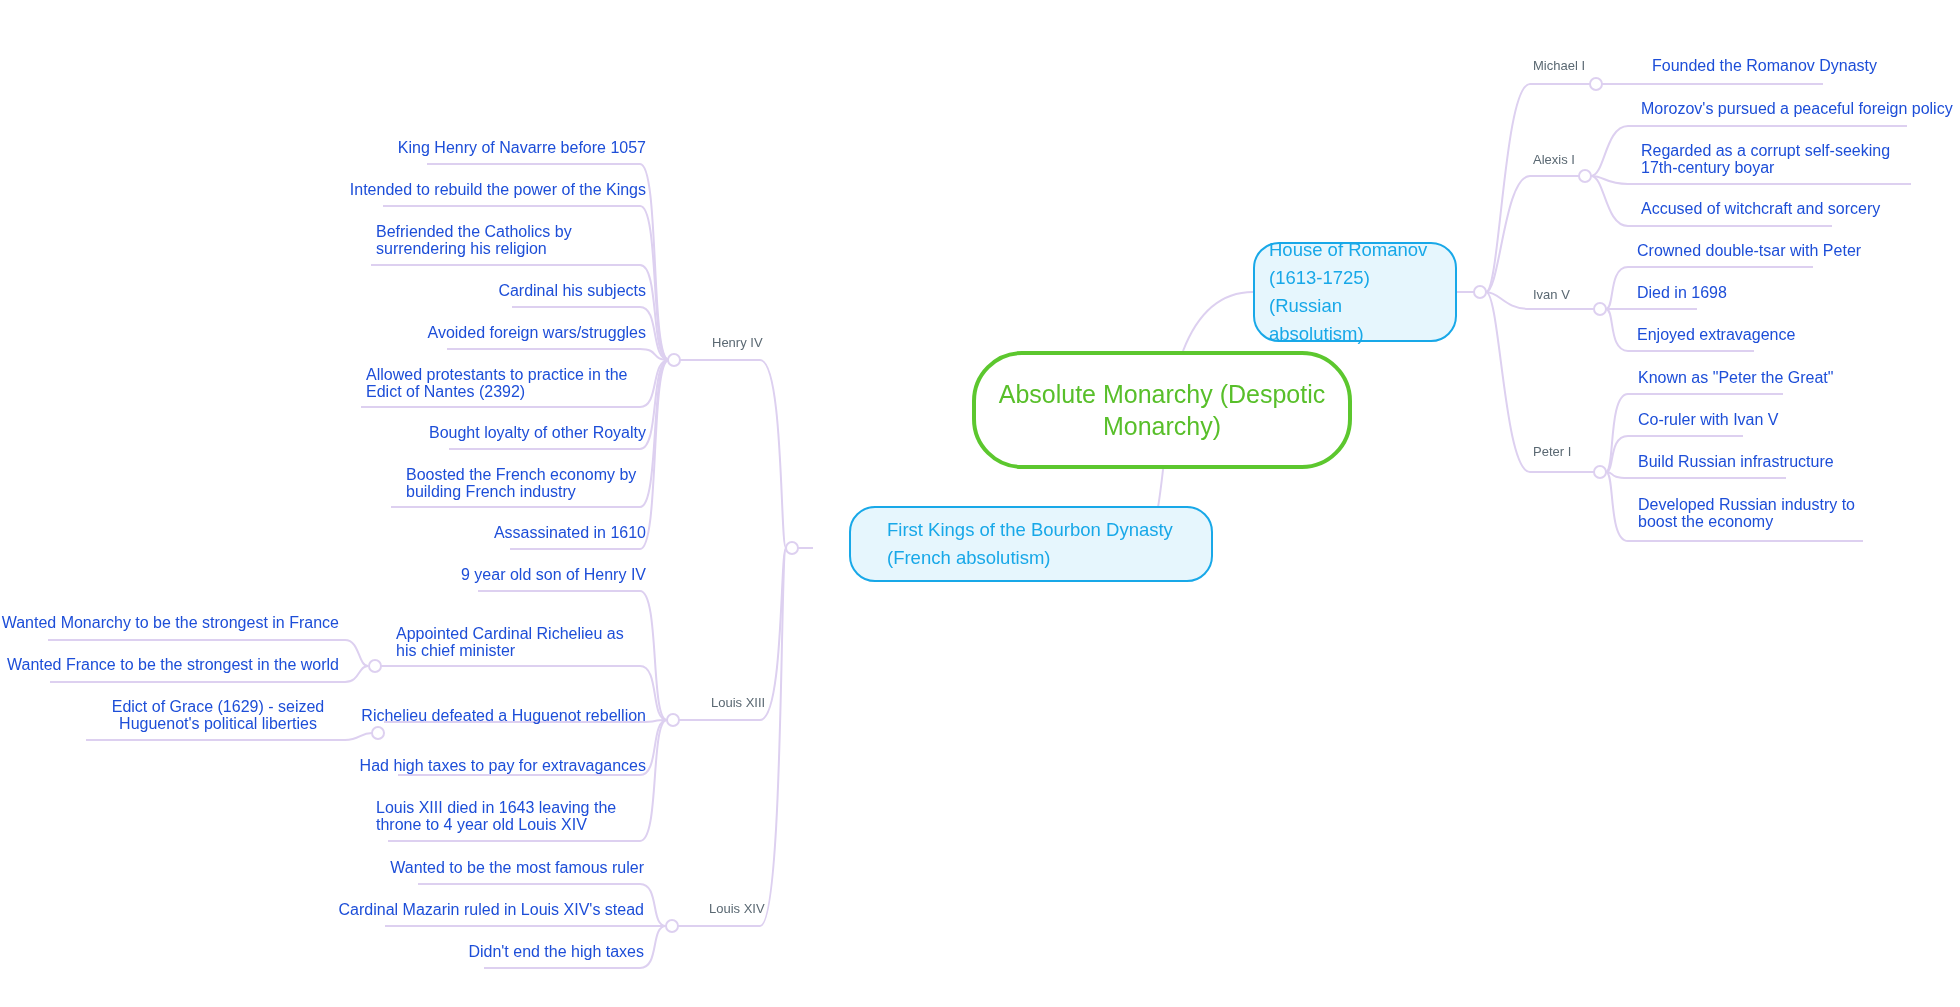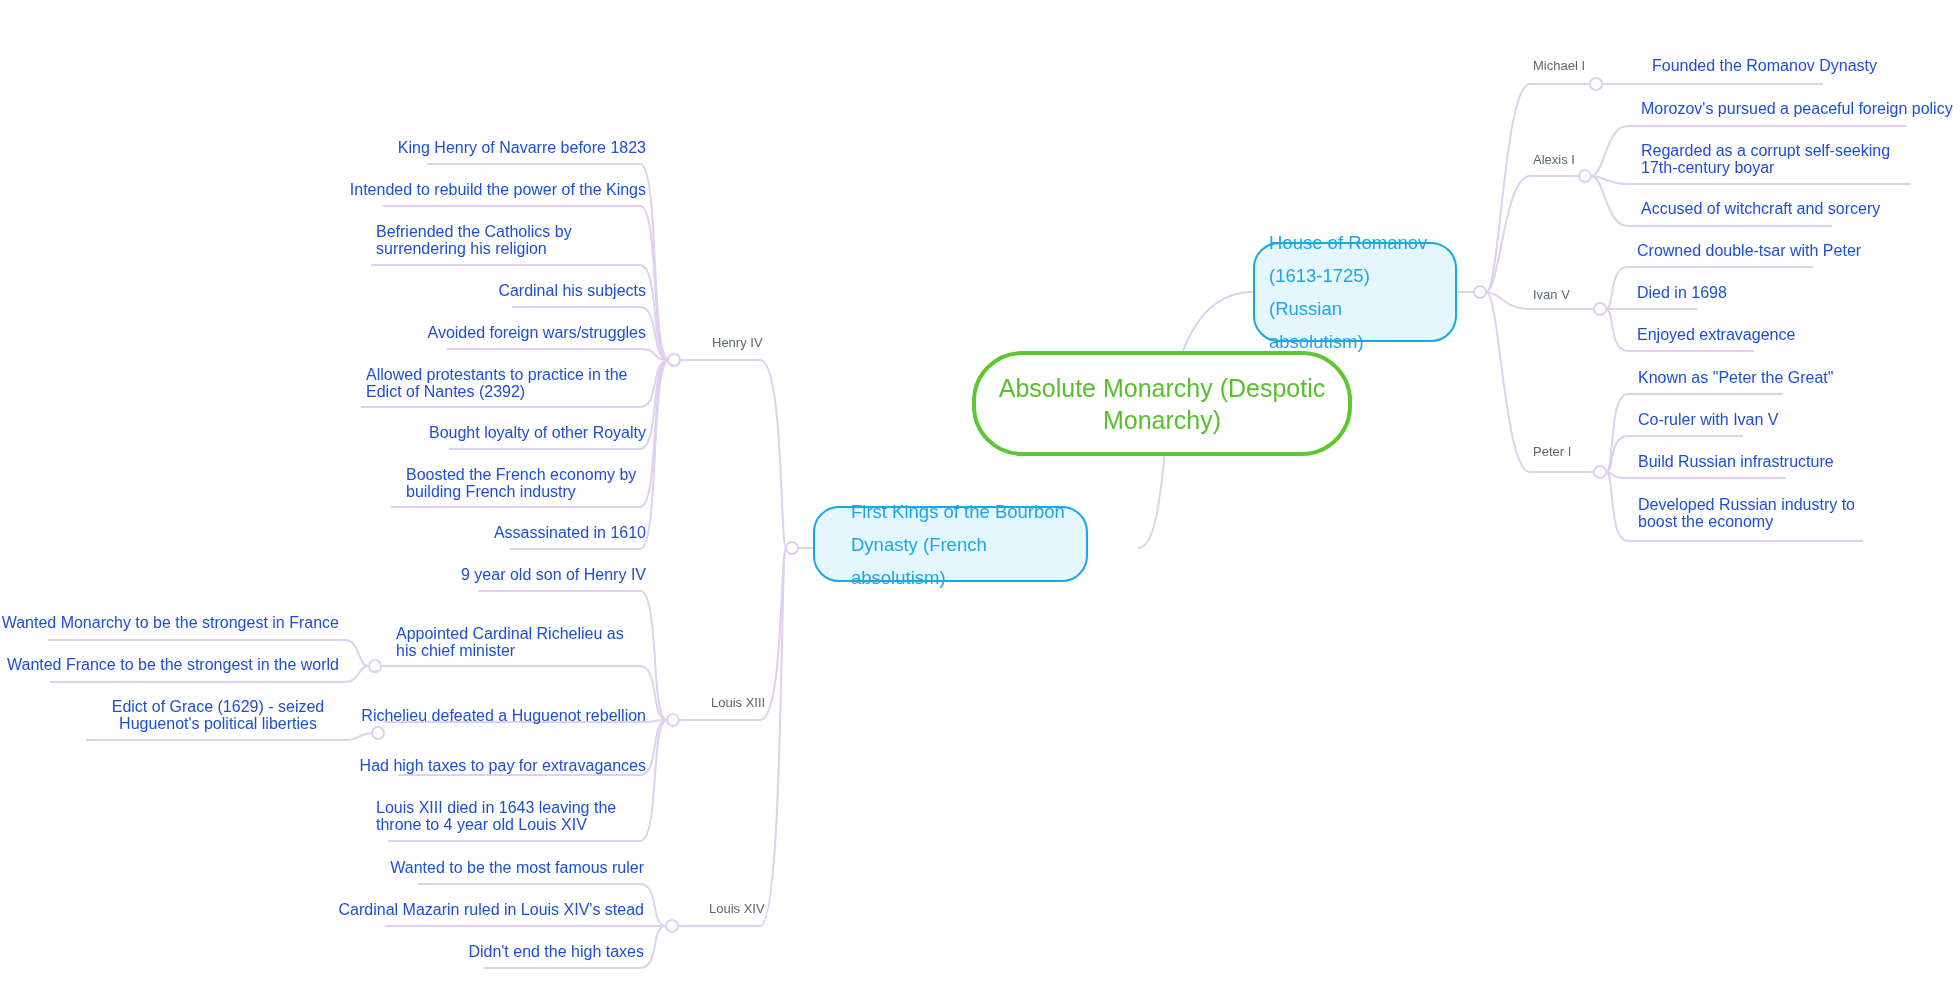--- a/index.html
+++ b/index.html
@@ -2,26 +2,26 @@
 <html><head>
 <meta charset="utf-8">
 <style>
   html, body { margin:0; padding:0; background:#ffffff; }
   body { width:1960px; height:1007px; position:relative; overflow:hidden;
          font-family:"Liberation Sans", "DejaVu Sans", sans-serif; }
   #lines { position:absolute; left:0; top:0; width:1960px; height:1007px; }
   .t { position:absolute; color:#1d4ed8; font-size:16px; line-height:17px; white-space:nowrap; }
   .t.r { text-align:right; }
   .t.wrap { white-space:normal; }
-  .root { position:absolute; left:972px; top:351px; width:380px; height:105px;
+  .root { position:absolute; left:972px; top:351px; width:380px; height:118px;
           border:4px solid #5cc72e; border-radius:50px; box-sizing:border-box;
           color:#58bf2a; font-size:25px; line-height:32px; text-align:center;
           display:flex; align-items:center; justify-content:center; padding:0 20px; background:#fff; }
   .main { position:absolute; border:2.5px solid #18a8e8; border-radius:26px; background:#e6f6fd;
-          color:#18a8e8; font-size:18.5px; line-height:33px; box-sizing:border-box; padding:0 14px;
+          color:#18a8e8; font-size:18.5px; line-height:28px; box-sizing:border-box; padding:0 14px;
           display:flex; align-items:center; }
   .lvl1 { position:absolute; color:#5a6872; font-size:13px; line-height:17px; white-space:nowrap; }
 </style>
 </head>
 <body>
 
 <svg id="lines" xmlns="http://www.w3.org/2000/svg" fill="none" stroke="#ddd0f0" stroke-width="2">
 
   <path d="M1183,351 C1195,320 1215,292 1253,292"></path>
 
@@ -96,21 +96,21 @@
 </svg>
 
 <div class="root">
   <span>Absolute Monarchy (Despotic Monarchy)</span>
 </div>
 
 <div class="main" style="left:1253px; top:242px; width:204px; height:100px;">
   <span>House of Romanov (1613-1725) (Russian absolutism)</span>
 </div>
 
-<div class="main" style="left:813px; top:506px; width:275px; height:76px;padding-left:36px;">
+<div class="main" style="left:849px; top:506px; width:364px; height:76px;padding-left:36px;">
   <span>First Kings of the Bourbon Dynasty (French absolutism)</span>
 </div>
 
 <div class="lvl1" style="left:1533px; top:57px;">Michael I</div>
 <div class="t" style="left:1652px; top:57px;">Founded the Romanov Dynasty</div>
 
 <div class="lvl1" style="left:1533px; top:151px;">Alexis I</div>
 <div class="t" style="left:1641px; top:100px;">Morozov's pursued a peaceful foreign policy</div>
 <div class="t wrap" style="left:1641px; top:142px; width:280px;">Regarded as a corrupt self-seeking 17th-century boyar</div>
 <div class="t" style="left:1641px; top:200px;">Accused of witchcraft and sorcery</div>
@@ -120,21 +120,21 @@
 <div class="t" style="left:1637px; top:284px;">Died in 1698</div>
 <div class="t" style="left:1637px; top:326px;">Enjoyed extravagence</div>
 
 <div class="lvl1" style="left:1533px; top:443px;">Peter I</div>
 <div class="t" style="left:1638px; top:369px;">Known as "Peter the Great"</div>
 <div class="t" style="left:1638px; top:411px;">Co-ruler with Ivan V</div>
 <div class="t" style="left:1638px; top:453px;">Build Russian infrastructure</div>
 <div class="t wrap" style="left:1638px; top:496px; width:240px;">Developed Russian industry to boost the economy</div>
 
 <div class="lvl1" style="left:712px; top:334px;">Henry IV</div>
-<div class="t r" style="right:1314px; top:139px;">King Henry of Navarre before 1823</div>
+<div class="t r" style="right:1314px; top:139px;">King Henry of Navarre before 1057</div>
 <div class="t r" style="right:1314px; top:181px;">Intended to rebuild the power of the Kings</div>
 <div class="t r wrap" style="right:1314px; top:223px; width:270px; text-align:left;">Befriended the Catholics by surrendering his religion</div>
 <div class="t r" style="right:1314px; top:282px;">Cardinal his subjects</div>
 <div class="t r" style="right:1314px; top:324px;">Avoided foreign wars/struggles</div>
 <div class="t r wrap" style="right:1314px; top:366px; width:280px; text-align:left;">Allowed protestants to practice in the Edict of Nantes (2392)</div>
 <div class="t r" style="right:1314px; top:424px;">Bought loyalty of other Royalty</div>
 <div class="t r wrap" style="right:1314px; top:466px; width:240px; text-align:left;">Boosted the French economy by building French industry</div>
 <div class="t r" style="right:1314px; top:524px;">Assassinated in 1610</div>
 
 <div class="lvl1" style="left:711px; top:694px;">Louis XIII</div>

